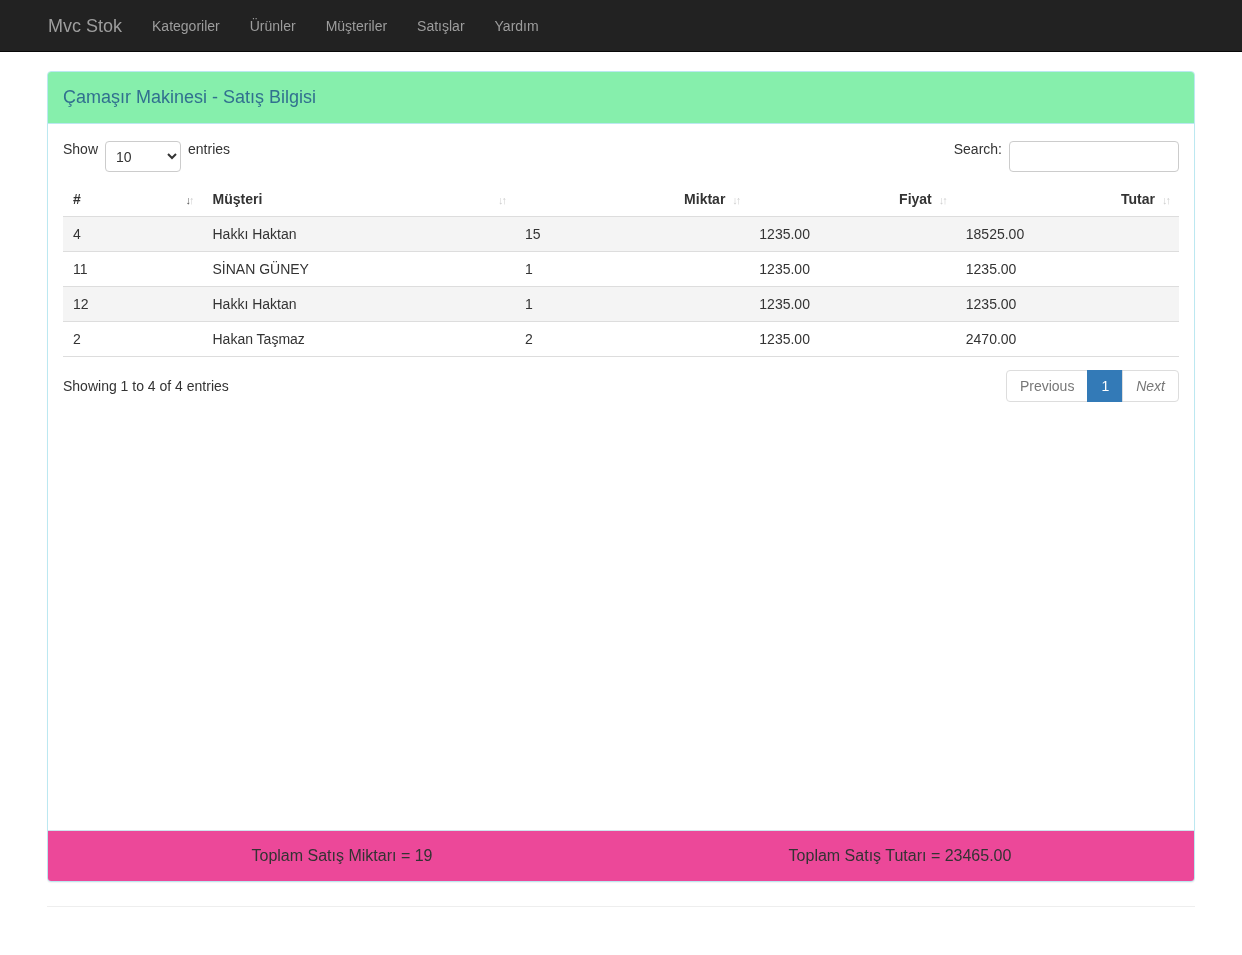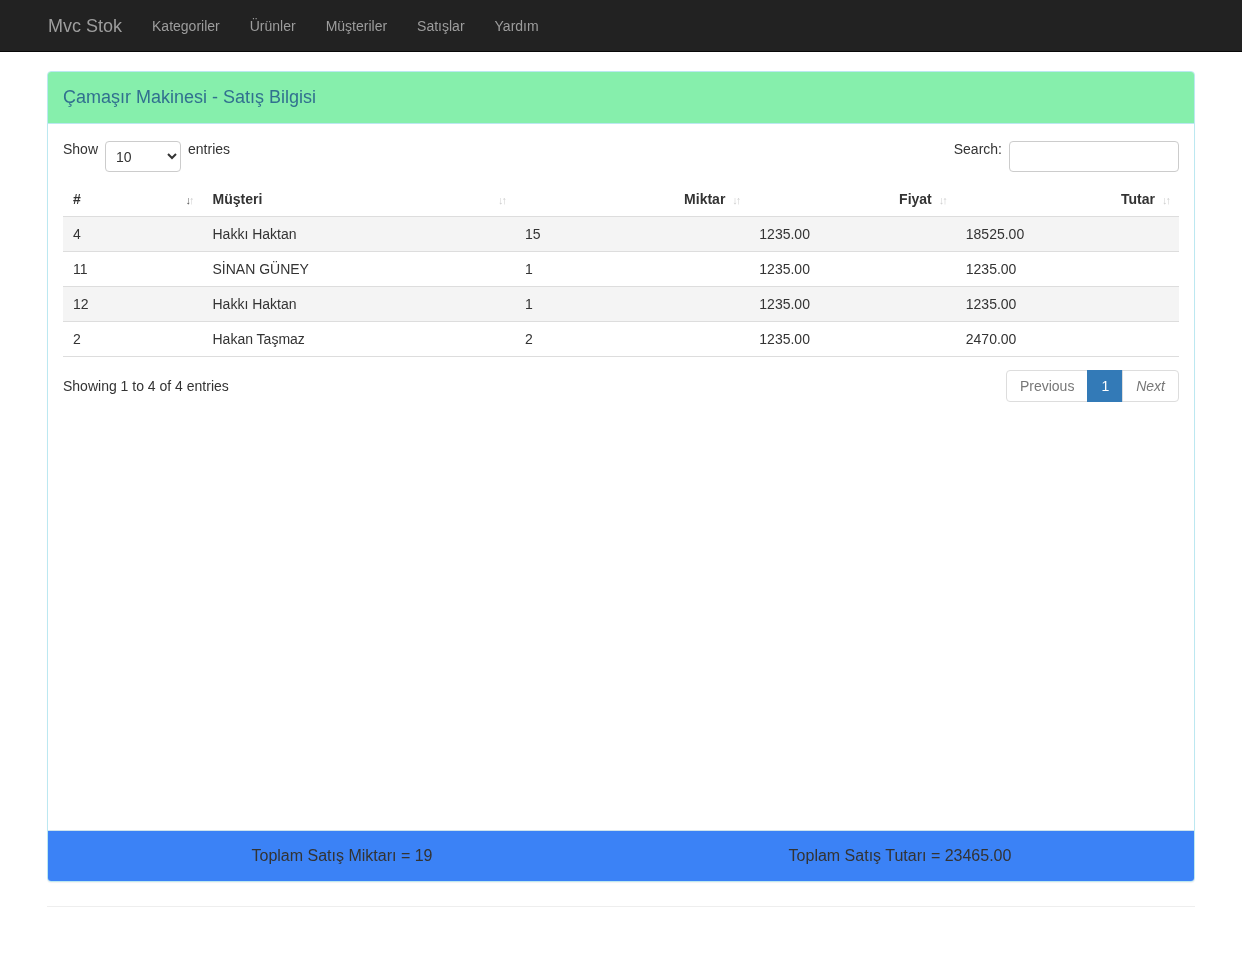--- a/index.html
+++ b/index.html
@@ -52,21 +52,21 @@
     padding: 15px;
     font-size: 18px;
     border-bottom: 1px solid #bce8f1;
     border-radius: 3px 3px 0 0;
   }
   .panel-body {
     padding: 15px;
     min-height: 706px;
   }
   .panel-footer {
-    background: #3b82f6;
+    background: #ec4899;
     border-top: 1px solid #cfe3ec;
     padding: 16px 15px;
     border-radius: 0 0 3px 3px;
     display: flex;
   }
   .panel-footer .half {
     flex: 1;
     text-align: center;
     font-size: 16px;
     color: #333;

